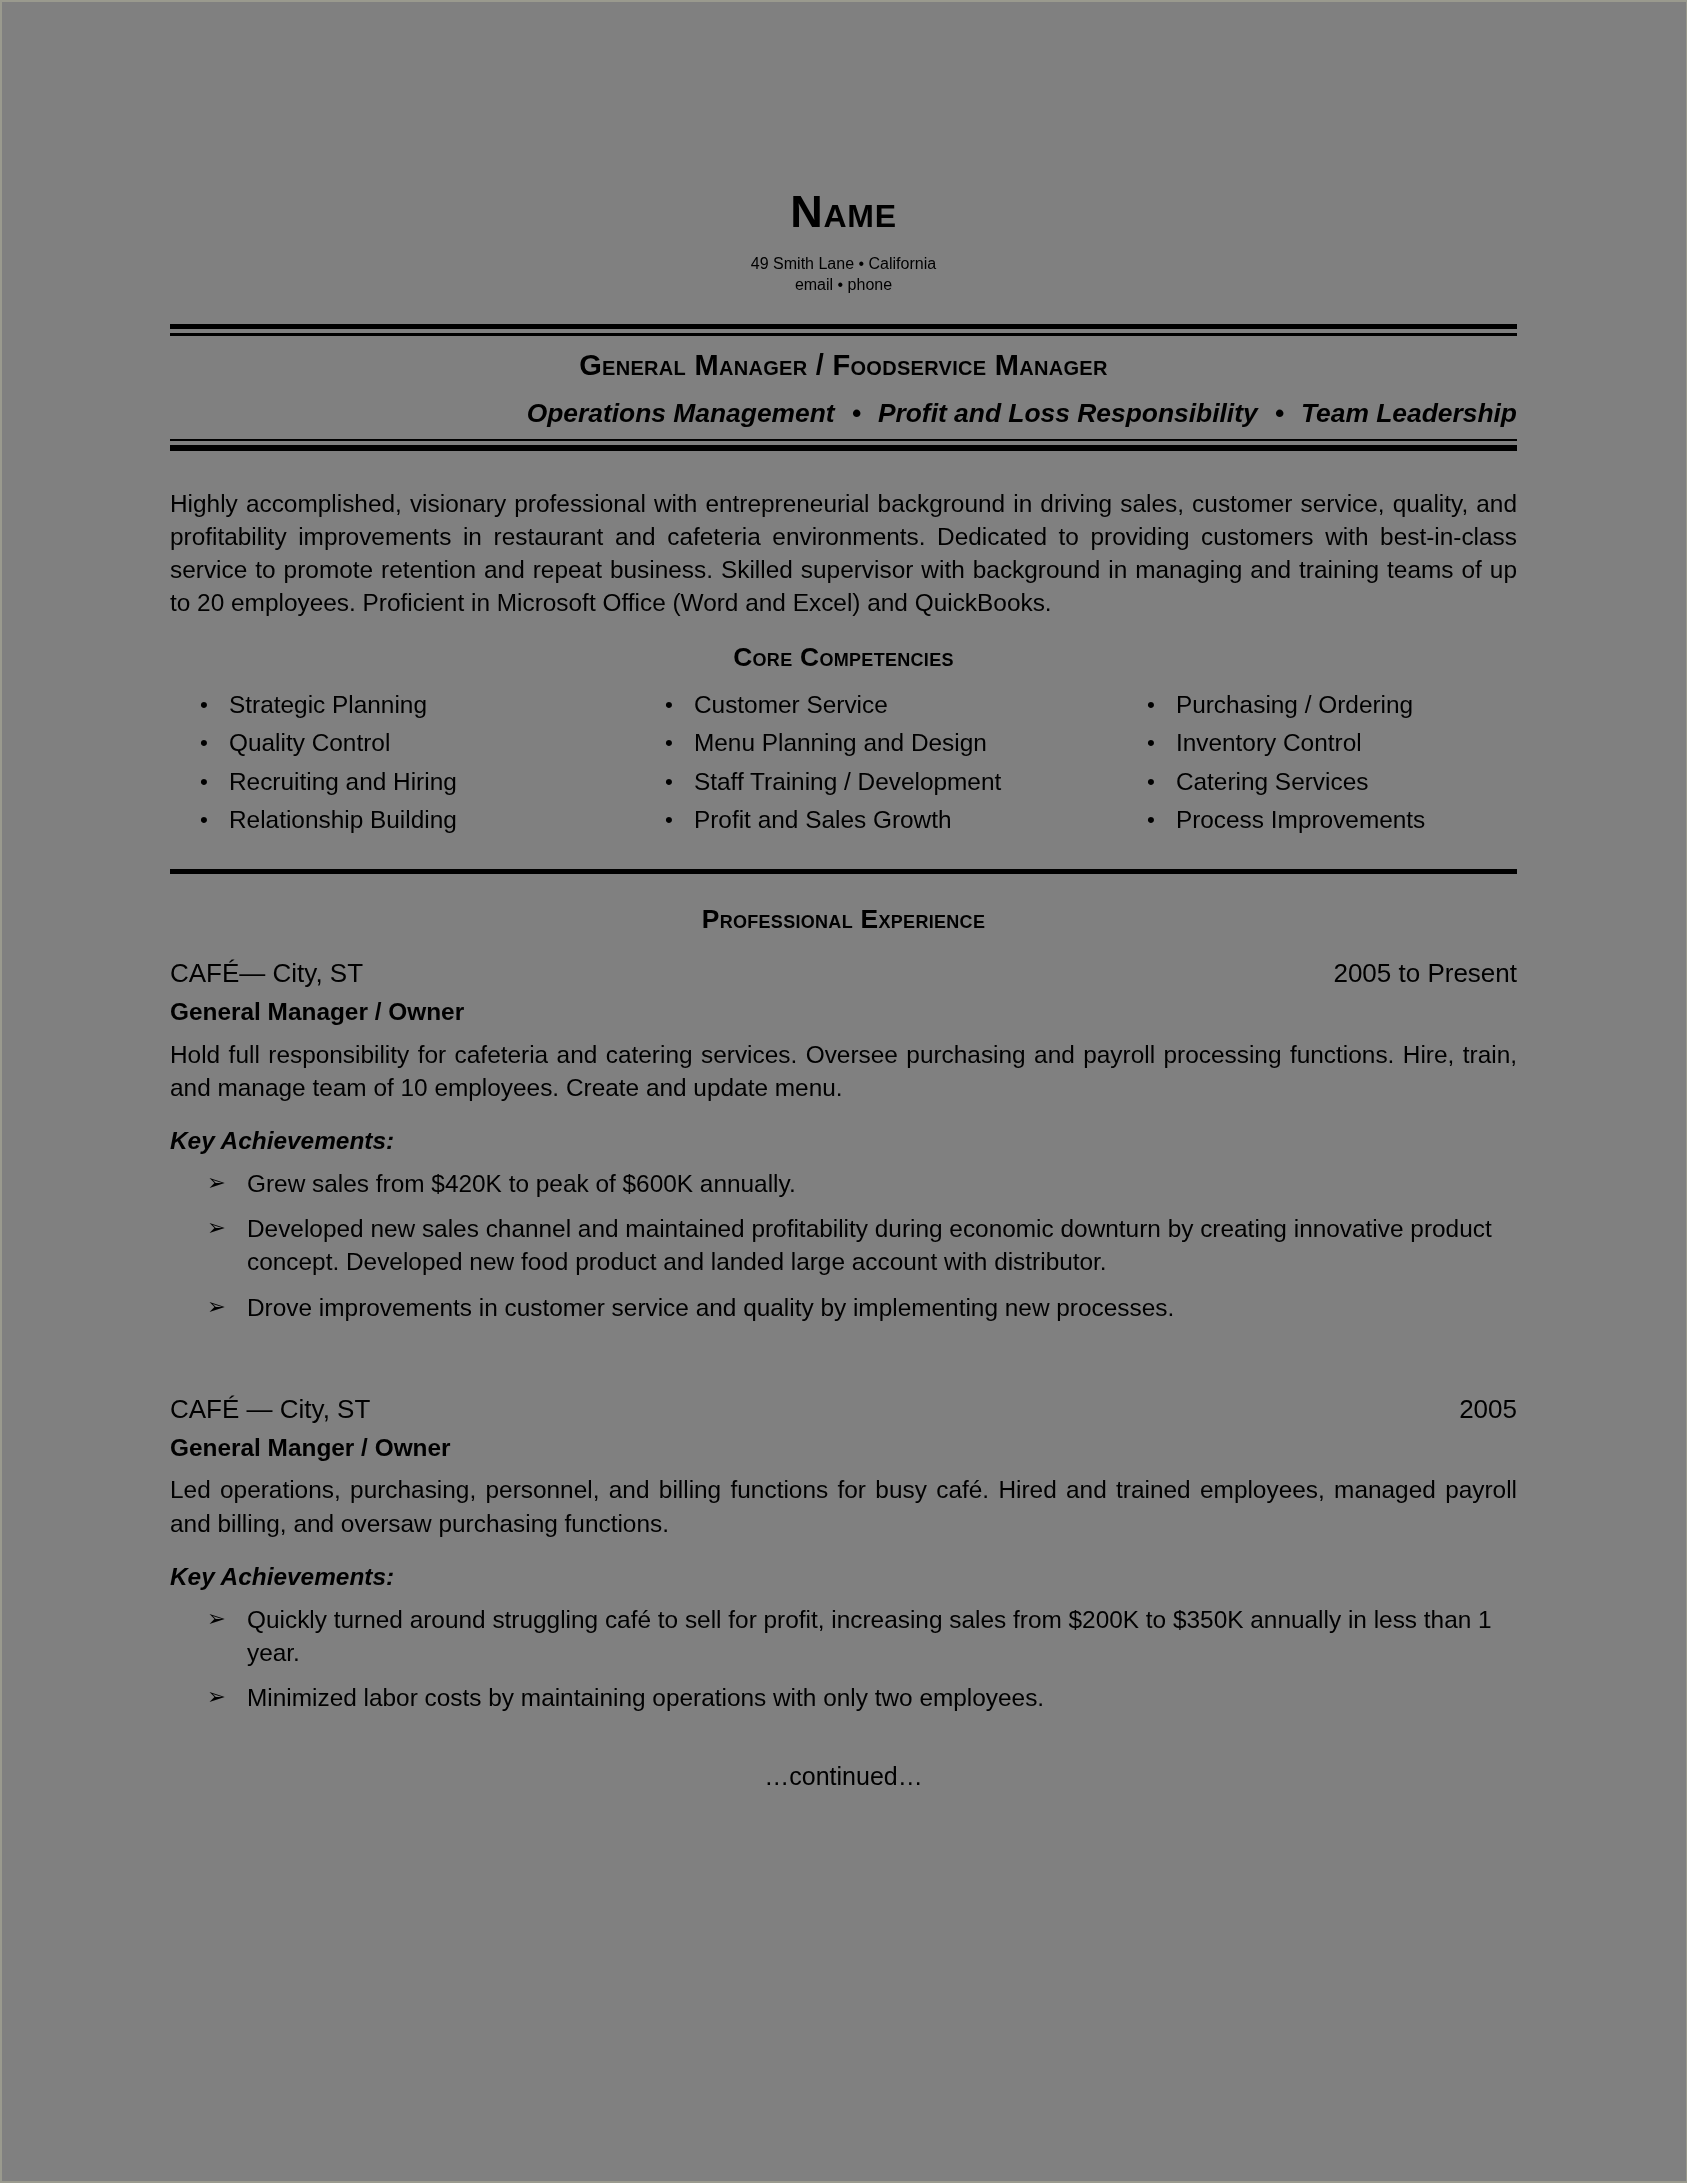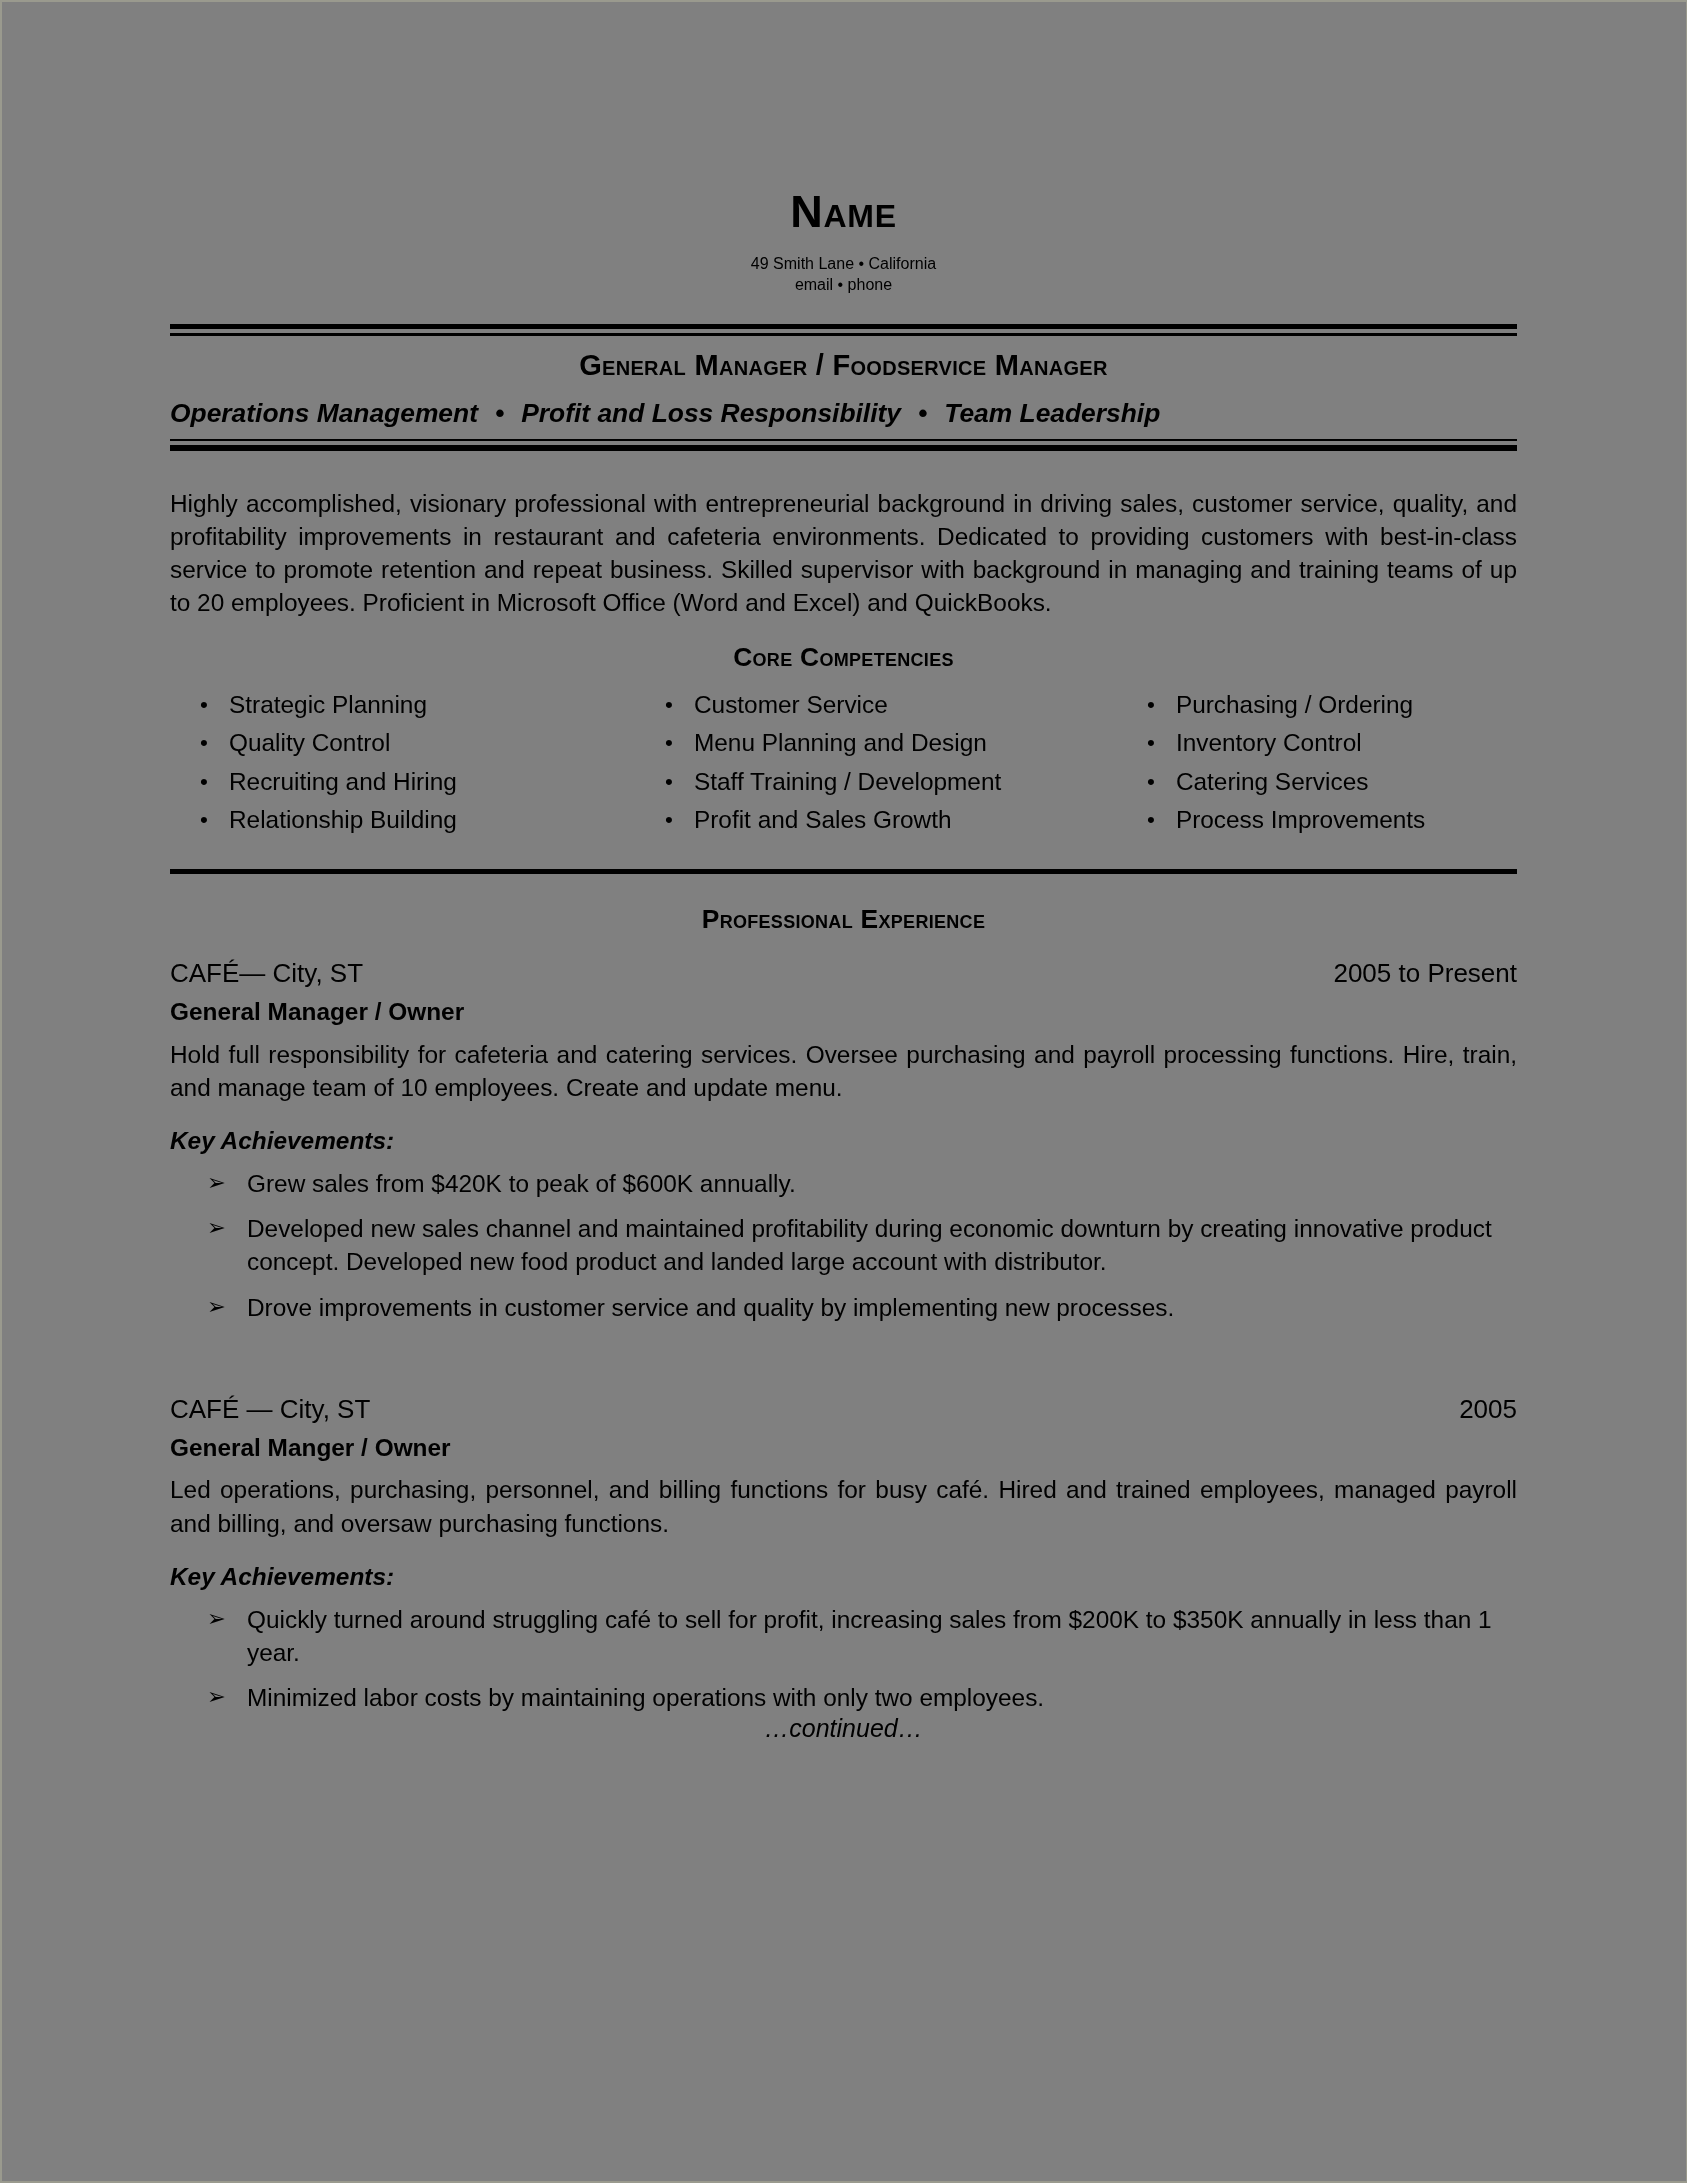--- a/index.html
+++ b/index.html
@@ -74,21 +74,21 @@
   .target-title {
     text-align: center;
     font-size: 29px;
     font-weight: bold;
     font-variant: small-caps;
     letter-spacing: 0.3px;
     margin: 14px 0 0 0;
     line-height: 1.1;
   }
   .target-subtitle {
-    text-align: left;
+    text-align: right;
     font-size: 26.4px;
     font-weight: bold;
     font-style: italic;
     margin: 17px 0 0 0;
     line-height: 1.1;
     white-space: nowrap;
   }
   .subtitle-sep { padding: 0 17px; }
 
   
@@ -184,22 +184,22 @@
   .ach-bullet {
     flex: 0 0 auto;
     width: 40px;
     font-size: 22.5px;
     line-height: 1.42;
   }
   .ach-text { flex: 1 1 auto; }
 
   .continued {
     text-align: center;
-    font-style: italic;
     font-size: 25px;
+    margin-top: 48px;
   }
 </style>
 </head>
 <body>
 
 <div class="page-frame"></div>
 
 <div class="sheet">
 
   <div class="header-block">

